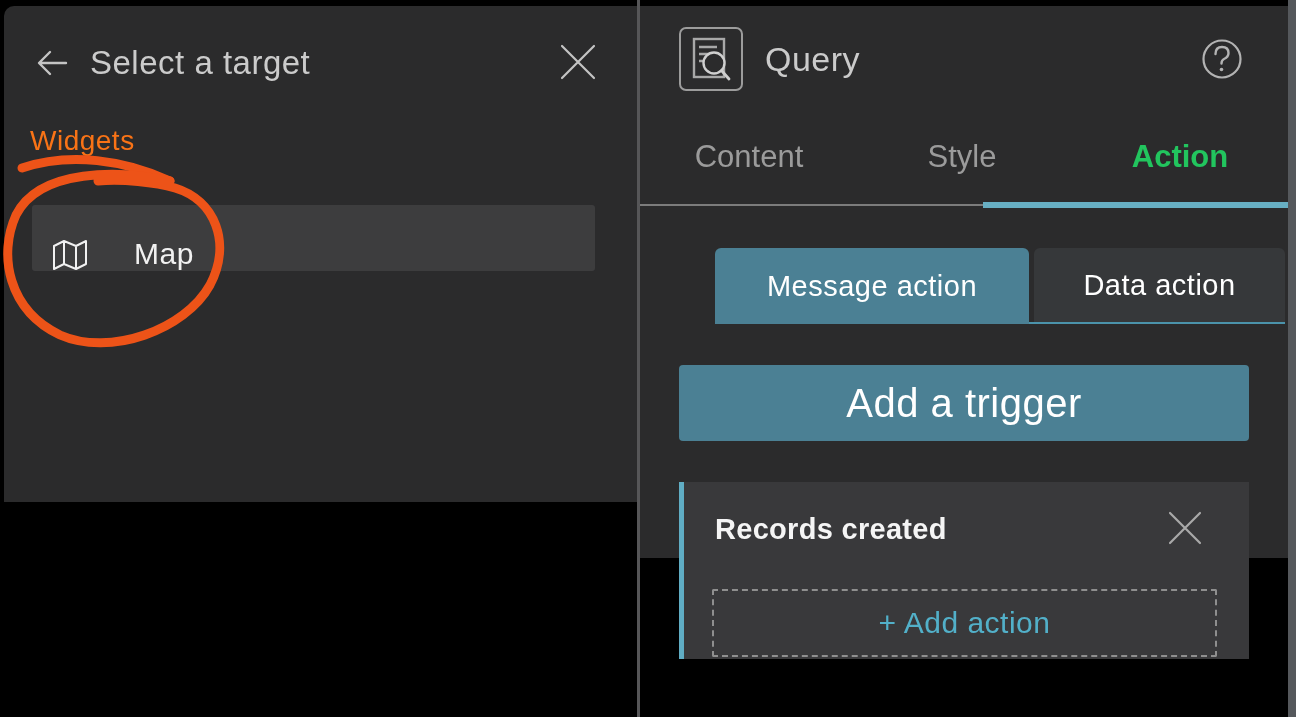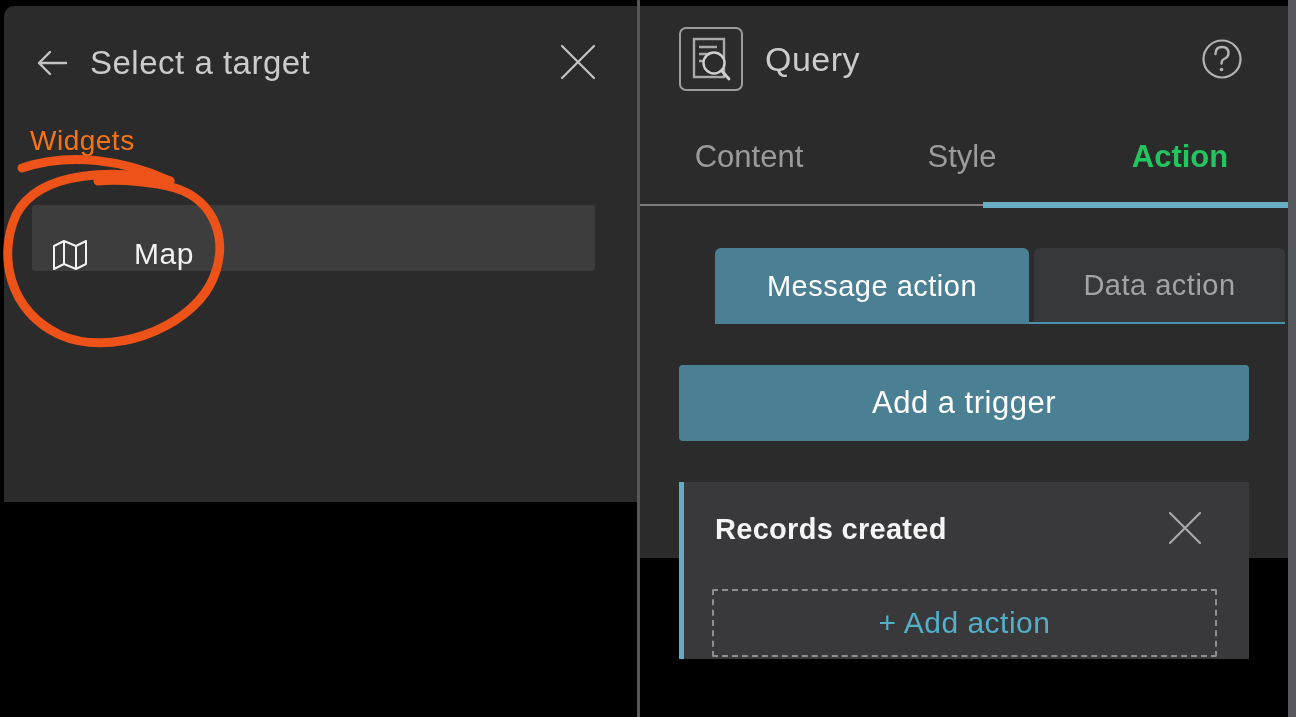--- a/index.html
+++ b/index.html
@@ -67,27 +67,27 @@
 
   
   .seg-wrap { position: absolute; left: 39px; top: 242px; width: 570px; height: 74px; margin-left: 36px; }
   .seg-bottom { position: absolute; left: 0; bottom: -2px; width: 570px; height: 2px; background: #4b93ab; }
   .seg-btn {
     position: absolute; top: 0; height: 74px; display: flex; align-items: center;
     justify-content: center; font-size: 29px; cursor: pointer;
     border-top-left-radius: 6px; border-top-right-radius: 6px; letter-spacing: 0.5px;
   }
   .seg-btn.selected { left: 0; width: 314px; background: #4b8094; color: #ffffff; height: 76px; }
-  .seg-btn.unselected { left: 319px; width: 251px; background: #36383a; color: #a3a3a3; }
+  .seg-btn.unselected { left: 319px; width: 251px; background: #36383a; color: #ffffff; }
 
   
   .add-trigger {
     position: absolute; left: 39px; top: 359px; width: 570px; height: 76px;
     background: #4b8094; border-radius: 4px; display: flex; align-items: center;
-    justify-content: center; font-size: 31px; color: #ffffff; cursor: pointer;
+    justify-content: center; font-size: 40px; color: #ffffff; cursor: pointer;
     letter-spacing: 0.5px;
   }
 
   
   .trigger-card {
     position: absolute; left: 39px; top: 476px; width: 570px; height: 177px;
     background: #39393b;
   }
   .trigger-card .accent { position: absolute; left: 0; top: 0; width: 5px; height: 177px; background: #60adc4; }
   .trigger-title {

